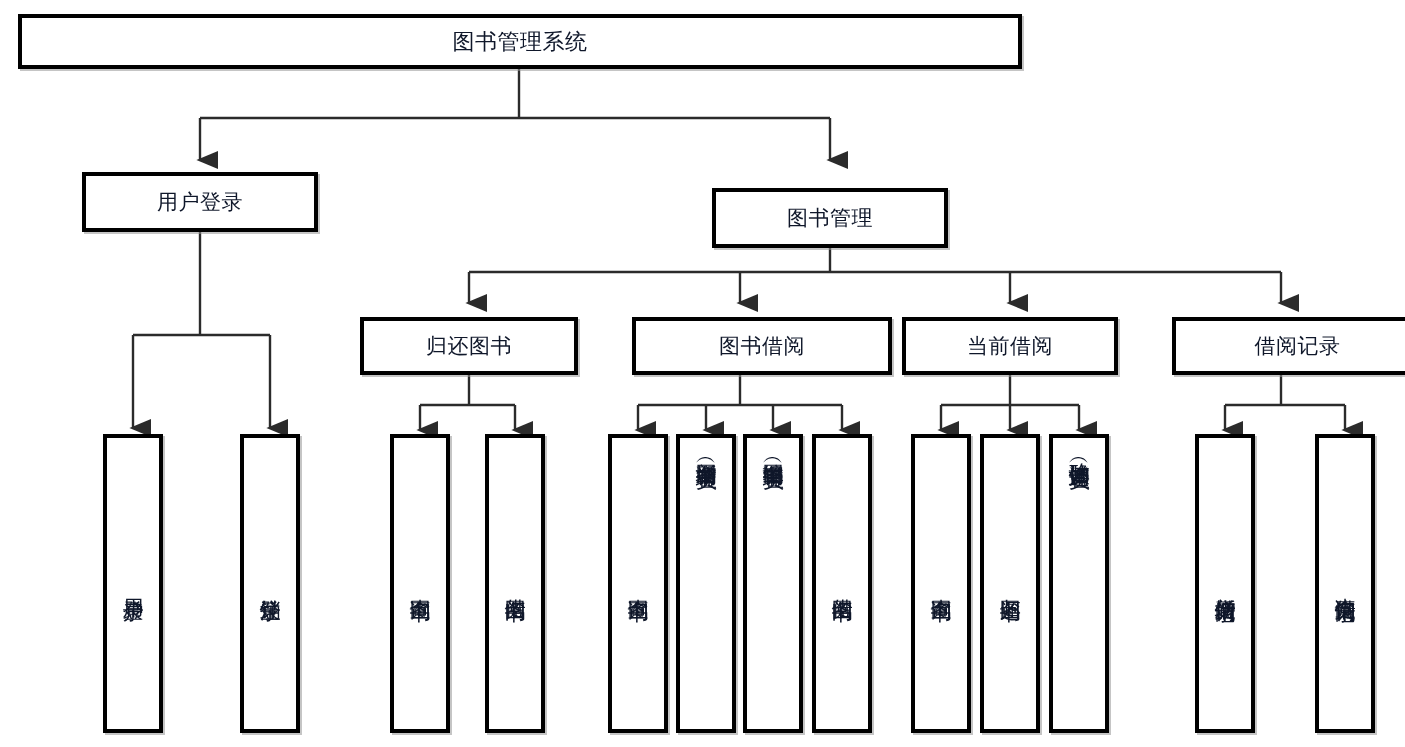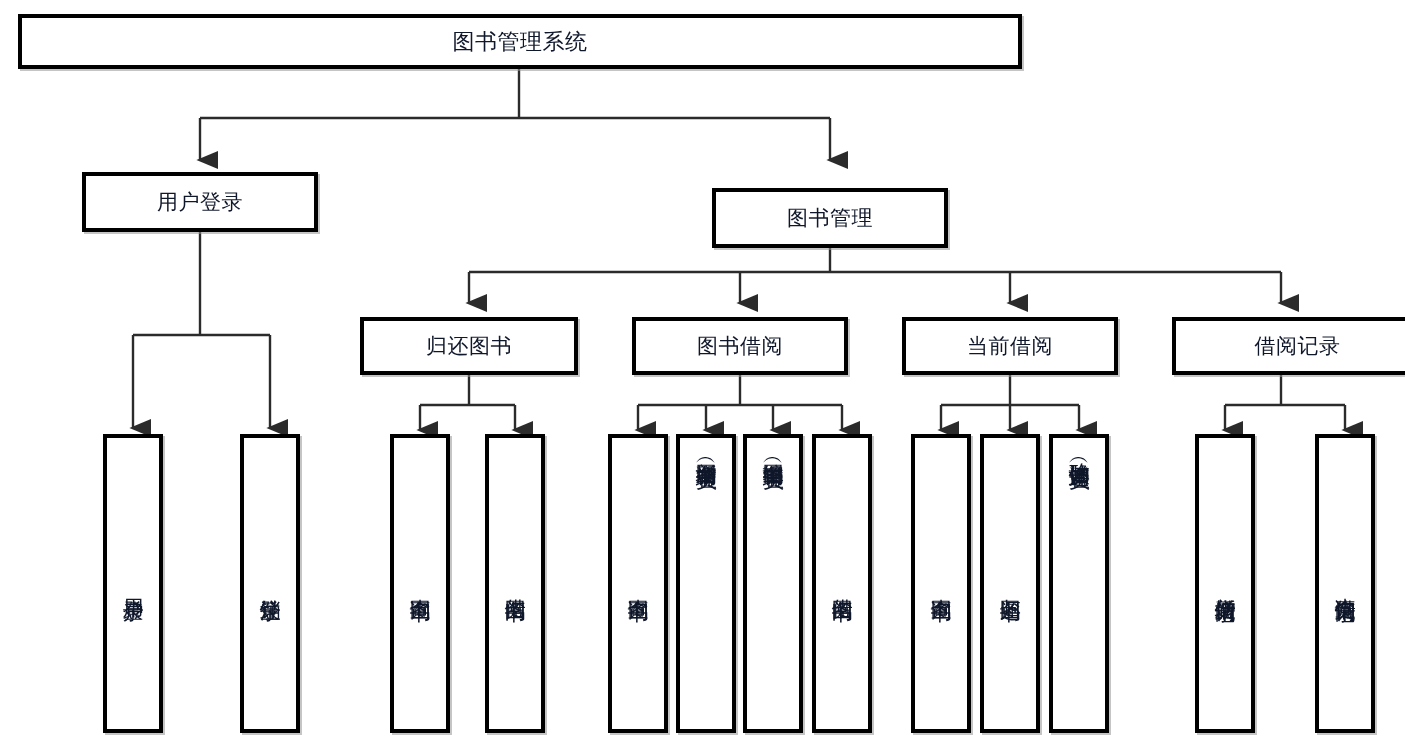--- a/index.html
+++ b/index.html
@@ -140,21 +140,21 @@
   <div class="node horiz" style="left:82px; top:172px; width:236px; height:60px;">
     <span class="label">用户登录</span>
   </div>
   <div class="node horiz" style="left:712px; top:172px; width:236px; height:60px;margin-top:16px;">
     <span class="label">图书管理</span>
   </div>
 
   <div class="node horiz" style="left:360px; top:317px; width:218px; height:58px;">
     <span class="label">归还图书</span>
   </div>
-  <div class="node horiz" style="left:632px; top:317px; width:216px; height:58px;">
+  <div class="node horiz" style="left:632px; top:317px; width:260px; height:58px;">
     <span class="label">图书借阅</span>
   </div>
   <div class="node horiz" style="left:902px; top:317px; width:216px; height:58px;">
     <span class="label">当前借阅</span>
   </div>
   <div class="node horiz" style="left:1172px; top:317px; width:251px; height:58px;">
     <span class="label">借阅记录</span>
   </div>
 
   <div class="node vert centered" style="left:103px; top:434px; width:60px; height:299px;">

